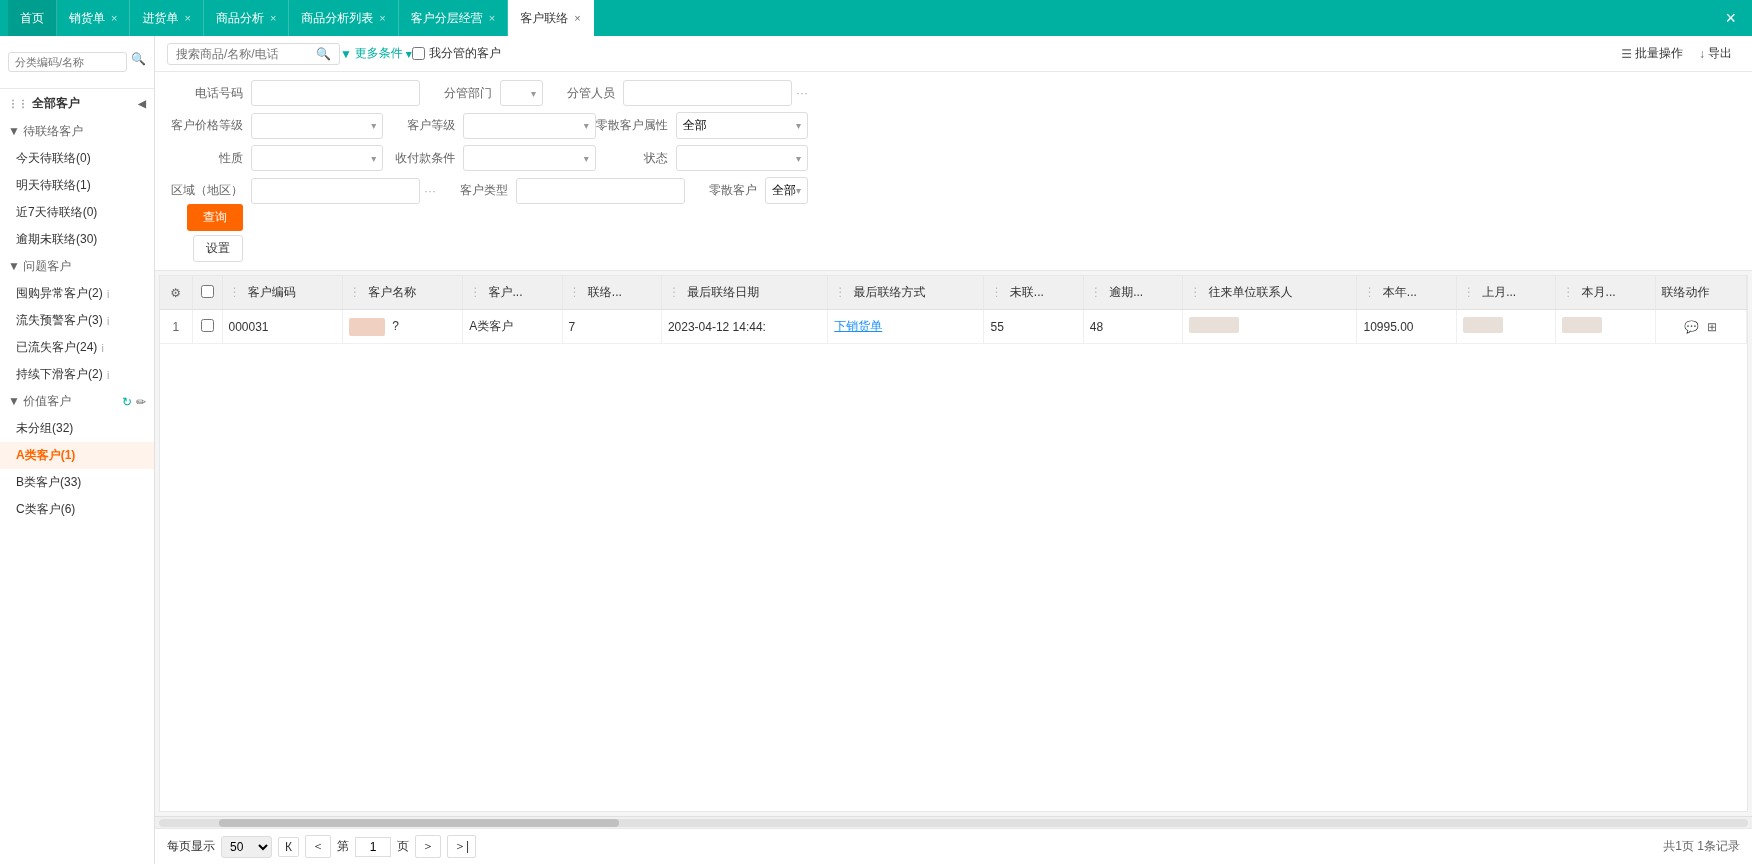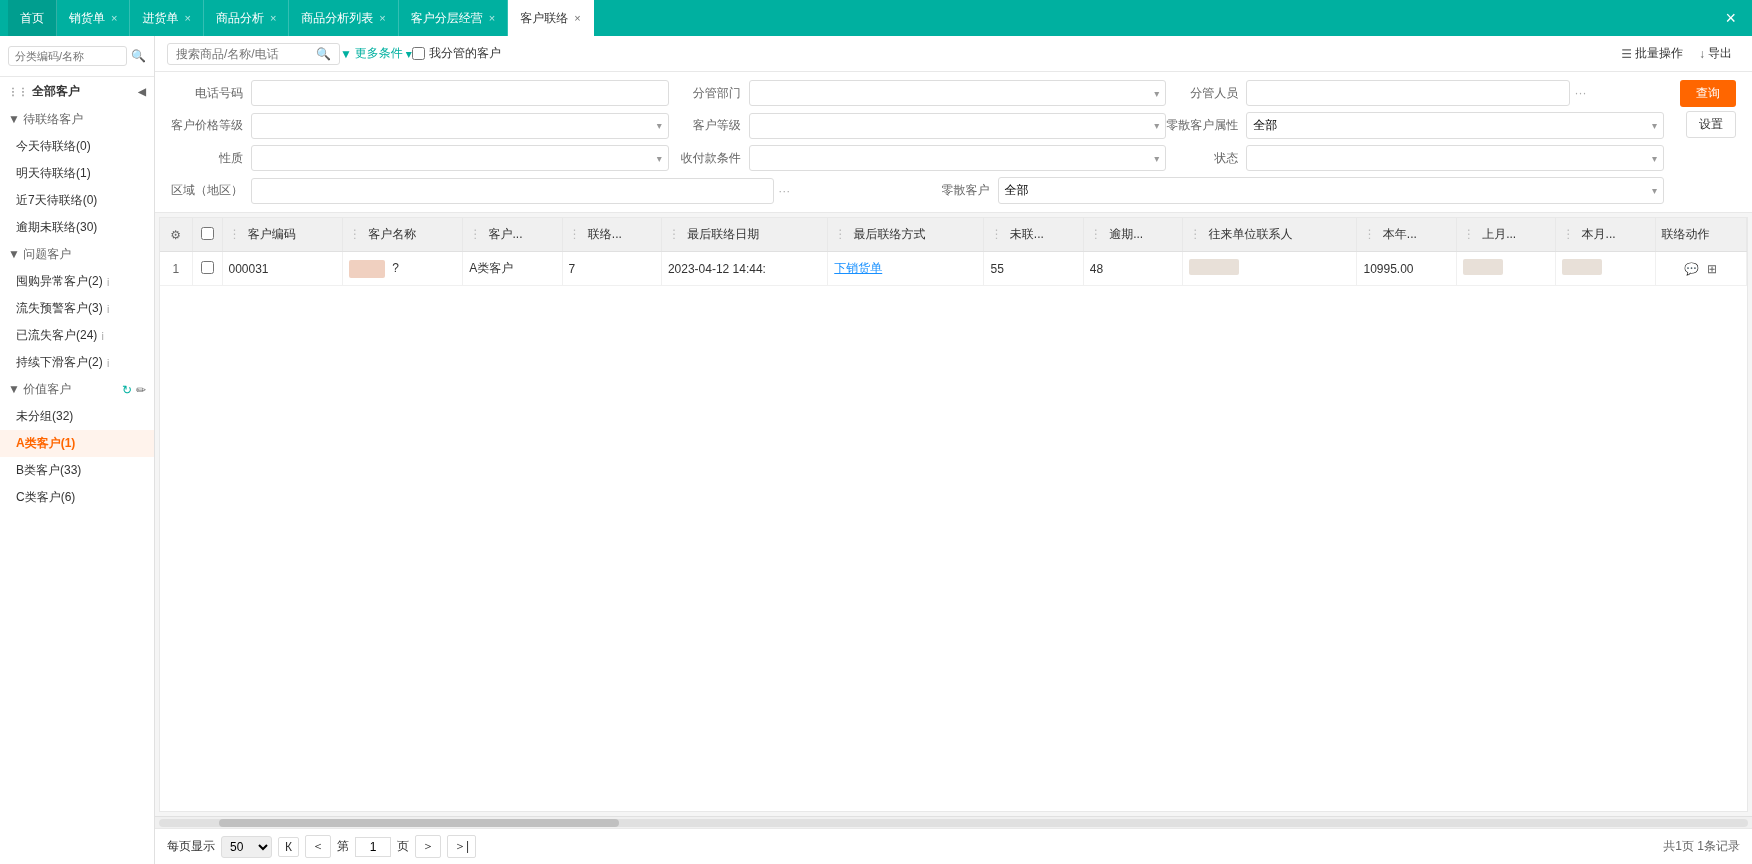--- a/index.html
+++ b/index.html
@@ -25,21 +25,21 @@
     
     .main-layout { display: flex; height: calc(864px - 36px); }
 
     
     .sidebar {
       width: 155px; background: #fff; border-right: 1px solid #e0e0e0;
       display: flex; flex-direction: column; overflow-y: auto;
       flex-shrink: 0;
     }
     .sidebar-search {
-      display: flex; align-items: center; padding: 10px 8px;
+      display: flex; padding: 16px 8px;
       border-bottom: 1px solid #e8e8e8;
     }
     .sidebar-search input {
       border: 1px solid #ddd; border-radius: 3px; padding: 3px 6px;
       font-size: 11px; width: 100%; outline: none; color: #999;
     }
     .sidebar-search .search-icon { color: #00b0a0; margin-left: 4px; cursor: pointer; }
 
     .sidebar-section-header {
       display: flex; align-items: center; justify-content: space-between;
@@ -300,21 +300,21 @@
         <span style="color:#666;">☰</span>
         <span>批量操作</span>
       </div>
       <div class="export-btn">
         <span style="color:#666;">↓</span>
         <span>导出</span>
       </div>
     </div>
 
     <div class="adv-filter">
-      <div style="display:flex; align-items:flex-start;">
+      <div style="display:flex; align-items:flex-start;flex-direction:column;">
         <div style="flex:1;">
 
           <div class="adv-filter-row">
             <div class="filter-field">
               <label>电话号码</label>
               <input class="filter-input" type="text" style="">
             </div>
             <div class="filter-field">
               <label>分管部门</label>
               <div class="filter-select">
@@ -375,20 +375,24 @@
                 <span class="arrow">▾</span>
               </div>
             </div>
           </div>
 
           <div class="adv-filter-row" style="margin-bottom:0;">
             <div class="filter-field">
               <label>区域（地区）</label>
               <input class="filter-input" type="text" style="flex: 0.8 1 0%;">
               <span class="more-dots">···</span>
+            </div>
+            <div class="filter-field">
+              <label>客户类型</label>
+              <input class="filter-input" type="text" style="">
             </div>
             <div class="filter-field">
               <label>零散客户</label>
               <div class="filter-select">
                 <span>全部</span>
                 <span class="arrow">▾</span>
               </div>
             </div>
           </div>
         </div>

